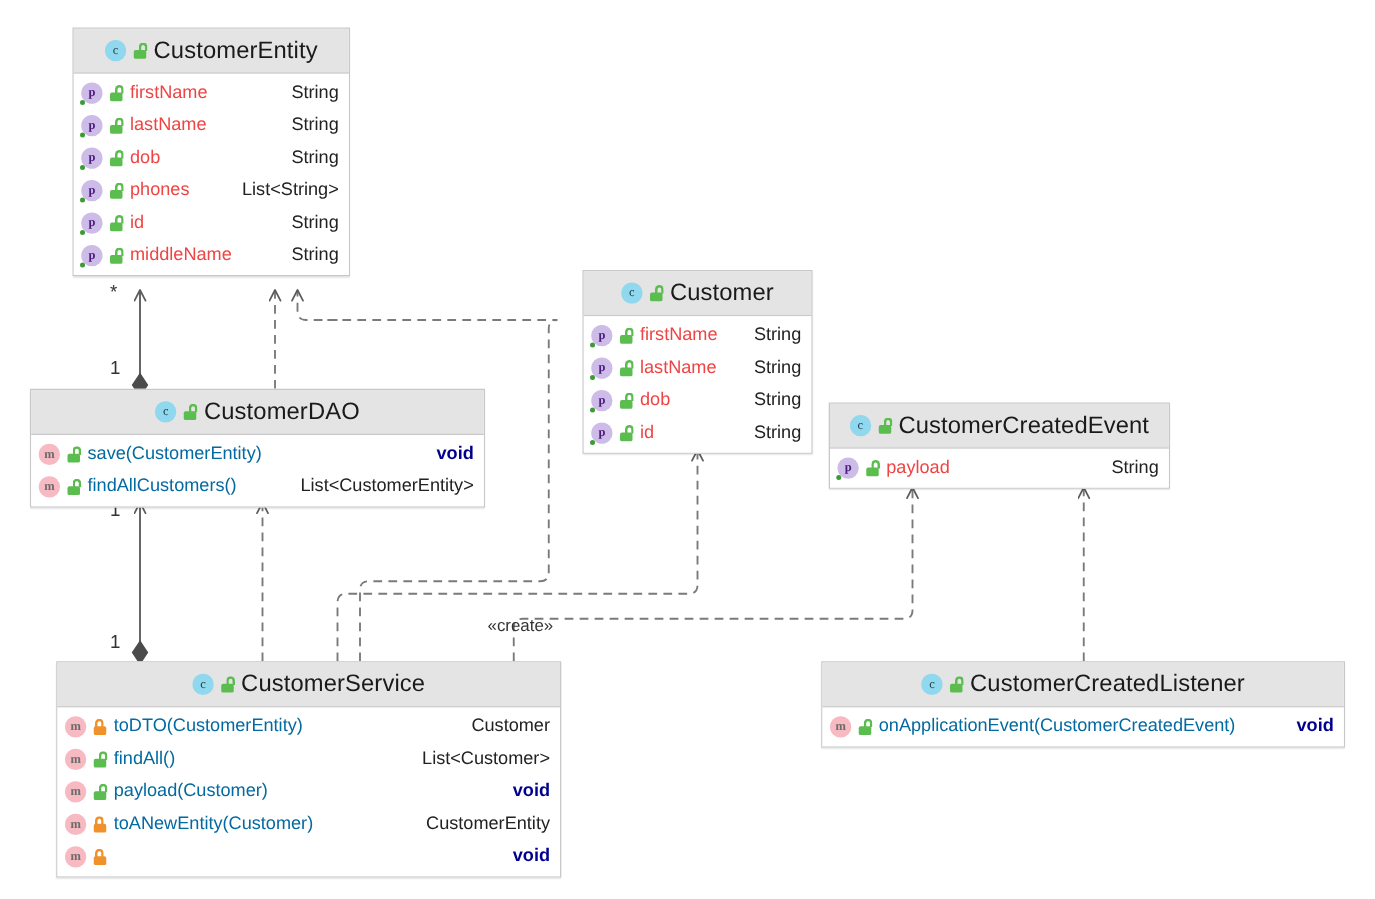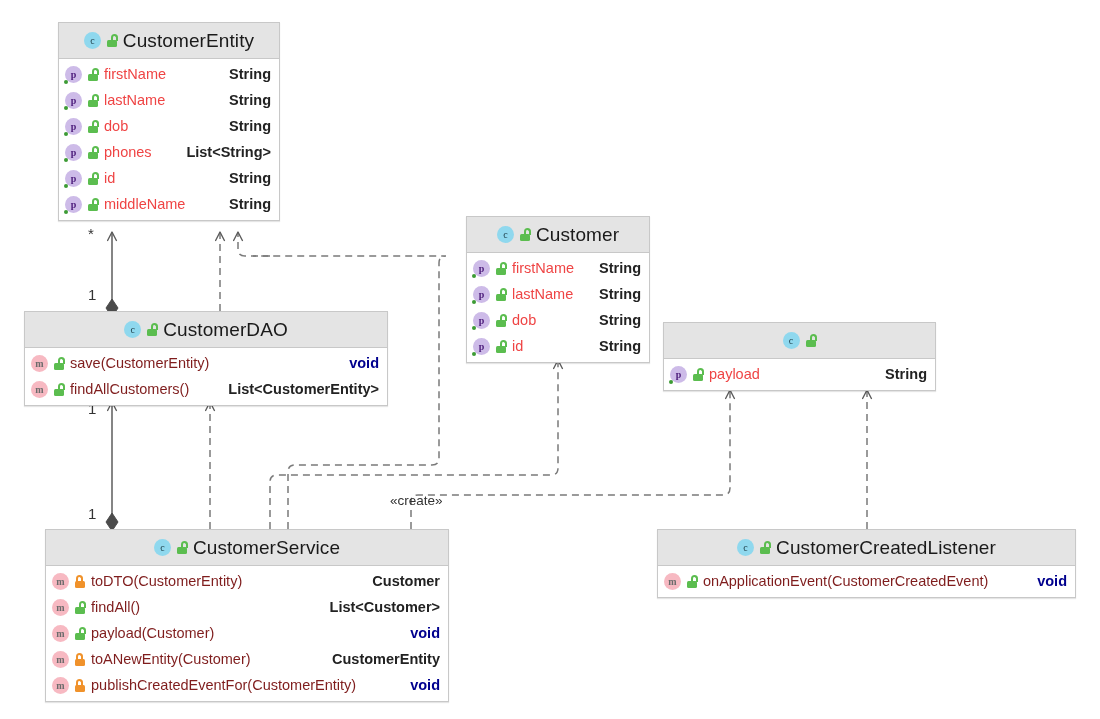--- a/index.html
+++ b/index.html
@@ -62,32 +62,31 @@
     box-sizing: border-box;
     display: flex;
     align-items: center;
     height: 26px;
     padding: 0 8px 0 6px;
     gap: 5px;
     white-space: nowrap;
   }
   .member-name {
     font-size: 14.5px;
-    color: #7f1d1d;
+    color: #0369a1;
   }
   .member-name.prop {
     font-weight: normal;
     color: #ef4444;
   }
   .member-type {
     margin-left: auto;
     padding-left: 10px;
     font-size: 14.5px;
     color: #222222;
-    font-weight: bold;
   }
   .member-type.void {
     font-weight: bold;
     color: #00008e;
     text-align: center;
   }
   .badge {
     width: 17px;
     height: 17px;
     border-radius: 50%;
@@ -359,20 +358,21 @@
           </div>
         </div>
       </div>
       <div class="uml-class" style="left: 663px; top: 322px; width: 273px;">
         <div class="uml-header">
           <span class="badge badge-c">c</span>
           <span class="lock open">
             <span class="shackle"></span>
             <span class="body"></span>
           </span>
+          <span class="uml-title">CustomerCreatedEvent</span>
         </div>
         <div class="uml-members">
           <div class="uml-row">
             <span class="badge badge-p">p<span class="dot"></span></span>
             <span class="lock open">
               <span class="shackle"></span>
               <span class="body"></span>
             </span>
             <span class="member-name prop">payload</span>
             <span class="member-type">String</span>
@@ -424,21 +424,20 @@
             </span>
             <span class="member-name">toANewEntity(Customer)</span>
             <span class="member-type">CustomerEntity</span>
           </div>
           <div class="uml-row">
             <span class="badge badge-m">m</span>
             <span class="lock closed">
               <span class="shackle"></span>
               <span class="body"></span>
             </span>
-            <span class="member-name">publishCreatedEventFor(CustomerEntity)</span>
             <span class="member-type void">void</span>
           </div>
         </div>
       </div>
       <div class="uml-class" style="left: 657px; top: 529px; width: 419px;">
         <div class="uml-header">
           <span class="badge badge-c">c</span>
           <span class="lock open">
             <span class="shackle"></span>
             <span class="body"></span>

